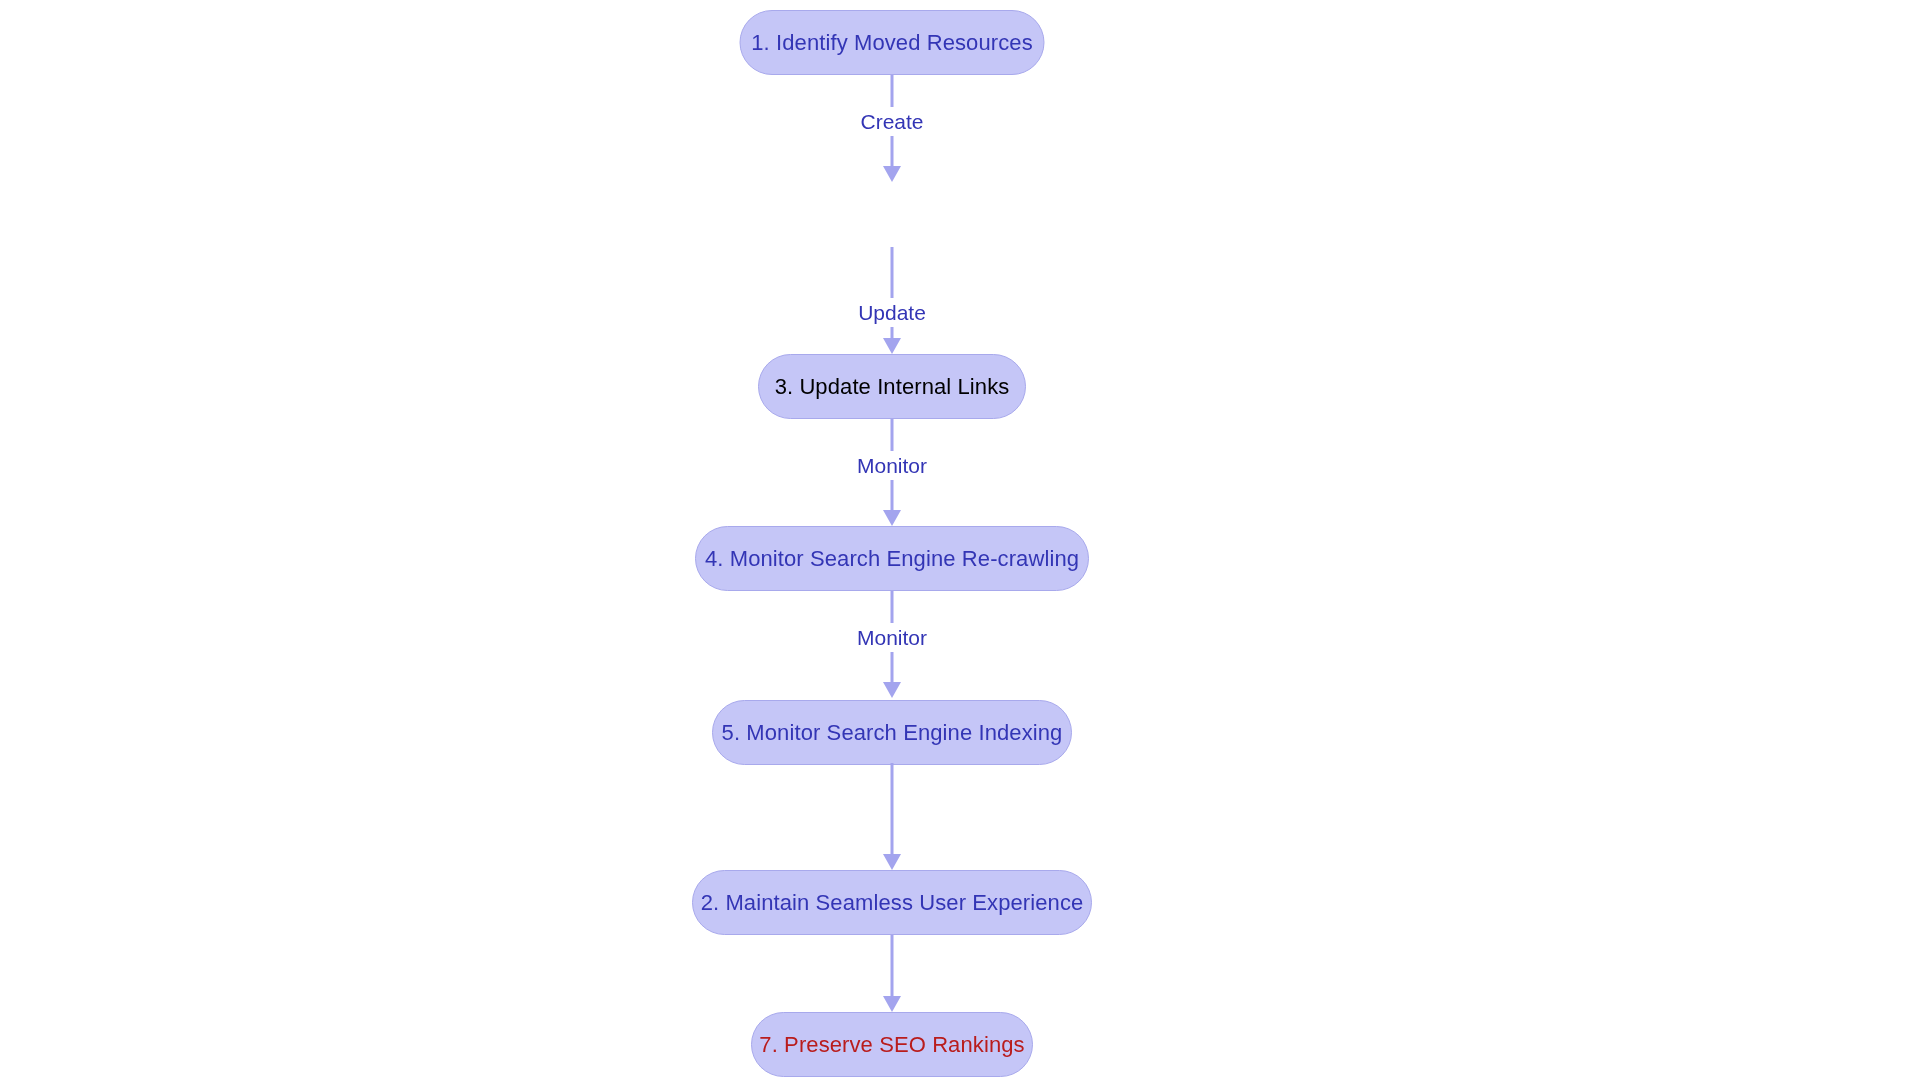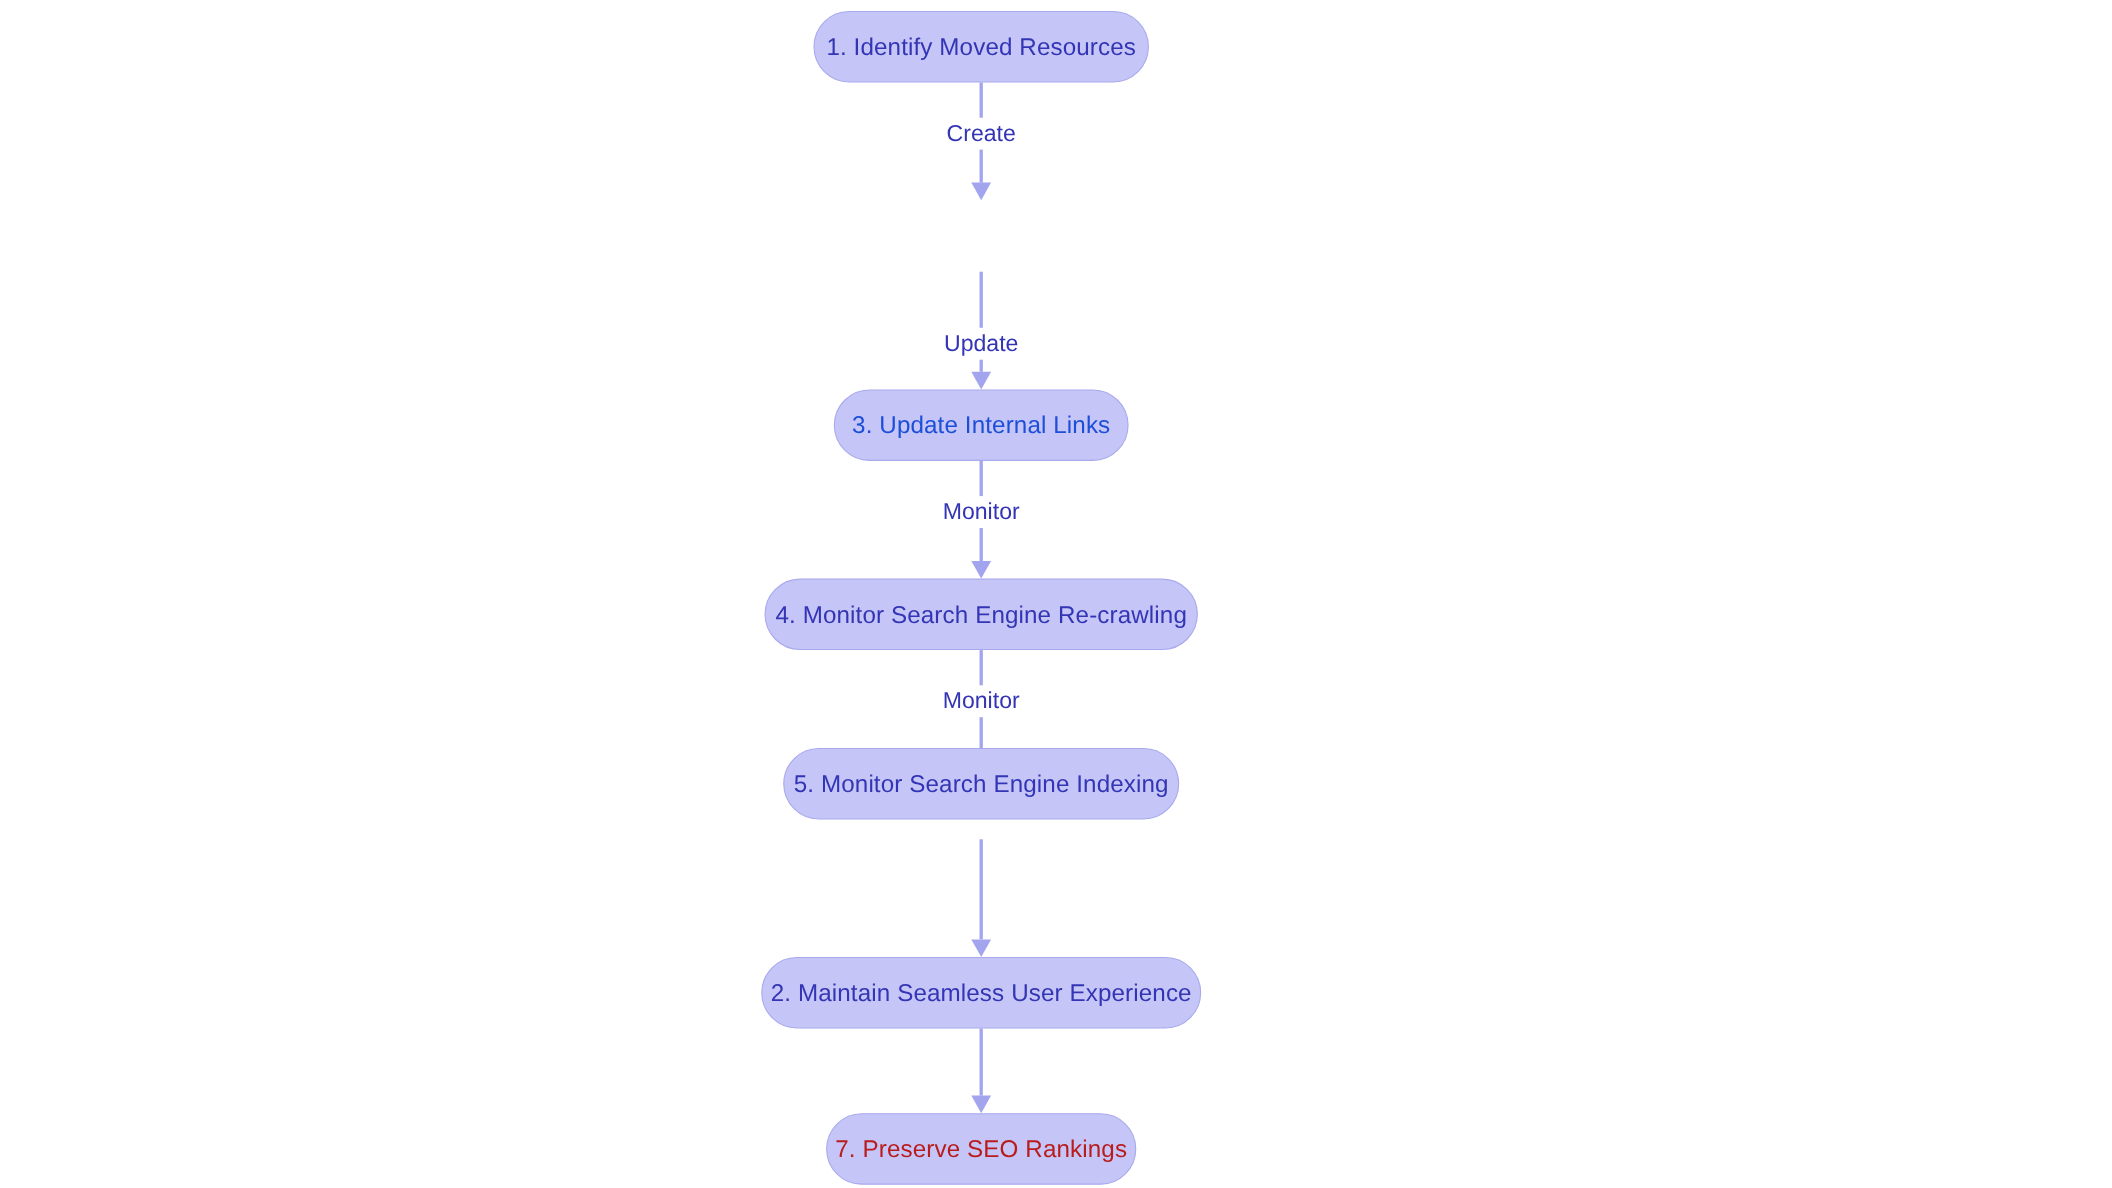--- a/index.html
+++ b/index.html
@@ -107,41 +107,41 @@
     <div class="conn-label" style="top: 32px; color: rgb(51, 53, 181); display: block;">Create</div>
   </div>
 
 
   <div class="connector" style="top: 247px; height: 107px;">
     <div class="conn-line" style="height: 91px; background: rgb(163, 164, 238);"></div>
     <div class="arrowhead" style="top: 91px; border-top-color: rgb(163, 164, 238);"></div>
     <div class="conn-label" style="top: 32px; color: rgb(51, 53, 181); display: block; margin-top: 19px;">Update</div>
   </div>
 
-  <div class="node" style="top: 354px; width: 268px; background: rgb(197, 198, 247); border-color: rgb(168, 169, 236); color: #1d4ed8;">
+  <div class="node" style="top: 354px; width: 268px; background: rgb(197, 198, 247); border-color: rgb(168, 169, 236); color: #000000;">
     <span class="node-label">3. Update Internal Links</span>
   </div>
 
   <div class="connector" style="top: 419px; height: 107px;">
     <div class="conn-line" style="height: 91px; background: rgb(163, 164, 238);"></div>
     <div class="arrowhead" style="top: 91px; border-top-color: rgb(163, 164, 238);"></div>
     <div class="conn-label" style="top: 32px; color: rgb(51, 53, 181); display: block;">Monitor</div>
   </div>
 
   <div class="node" style="top: 526px; width: 394px; background: rgb(197, 198, 247); border-color: rgb(168, 169, 236); color: rgb(51, 53, 181);">
     <span class="node-label">4. Monitor Search Engine Re-crawling</span>
   </div>
 
   <div class="connector" style="top: 591px; height: 107px;">
     <div class="conn-line" style="height: 91px; background: rgb(163, 164, 238);"></div>
     <div class="arrowhead" style="top: 91px; border-top-color: rgb(163, 164, 238);"></div>
     <div class="conn-label" style="top: 32px; color: rgb(51, 53, 181); display: block;">Monitor</div>
   </div>
 
-  <div class="node" style="top: 680px; width: 360px; background: rgb(197, 198, 247); border-color: rgb(168, 169, 236); color: rgb(51, 53, 181);">
+  <div class="node" style="top: 700px; width: 360px; background: rgb(197, 198, 247); border-color: rgb(168, 169, 236); color: rgb(51, 53, 181);">
     <span class="node-label">5. Monitor Search Engine Indexing</span>
   </div>
 
   <div class="connector" style="top: 763px; height: 107px;">
     <div class="conn-line" style="height: 91px; background: rgb(163, 164, 238);"></div>
     <div class="arrowhead" style="top: 91px; border-top-color: rgb(163, 164, 238);"></div>
 
   </div>
 
   <div class="node" style="top: 870px; width: 400px; background: rgb(197, 198, 247); border-color: rgb(168, 169, 236); color: rgb(51, 53, 181);">

